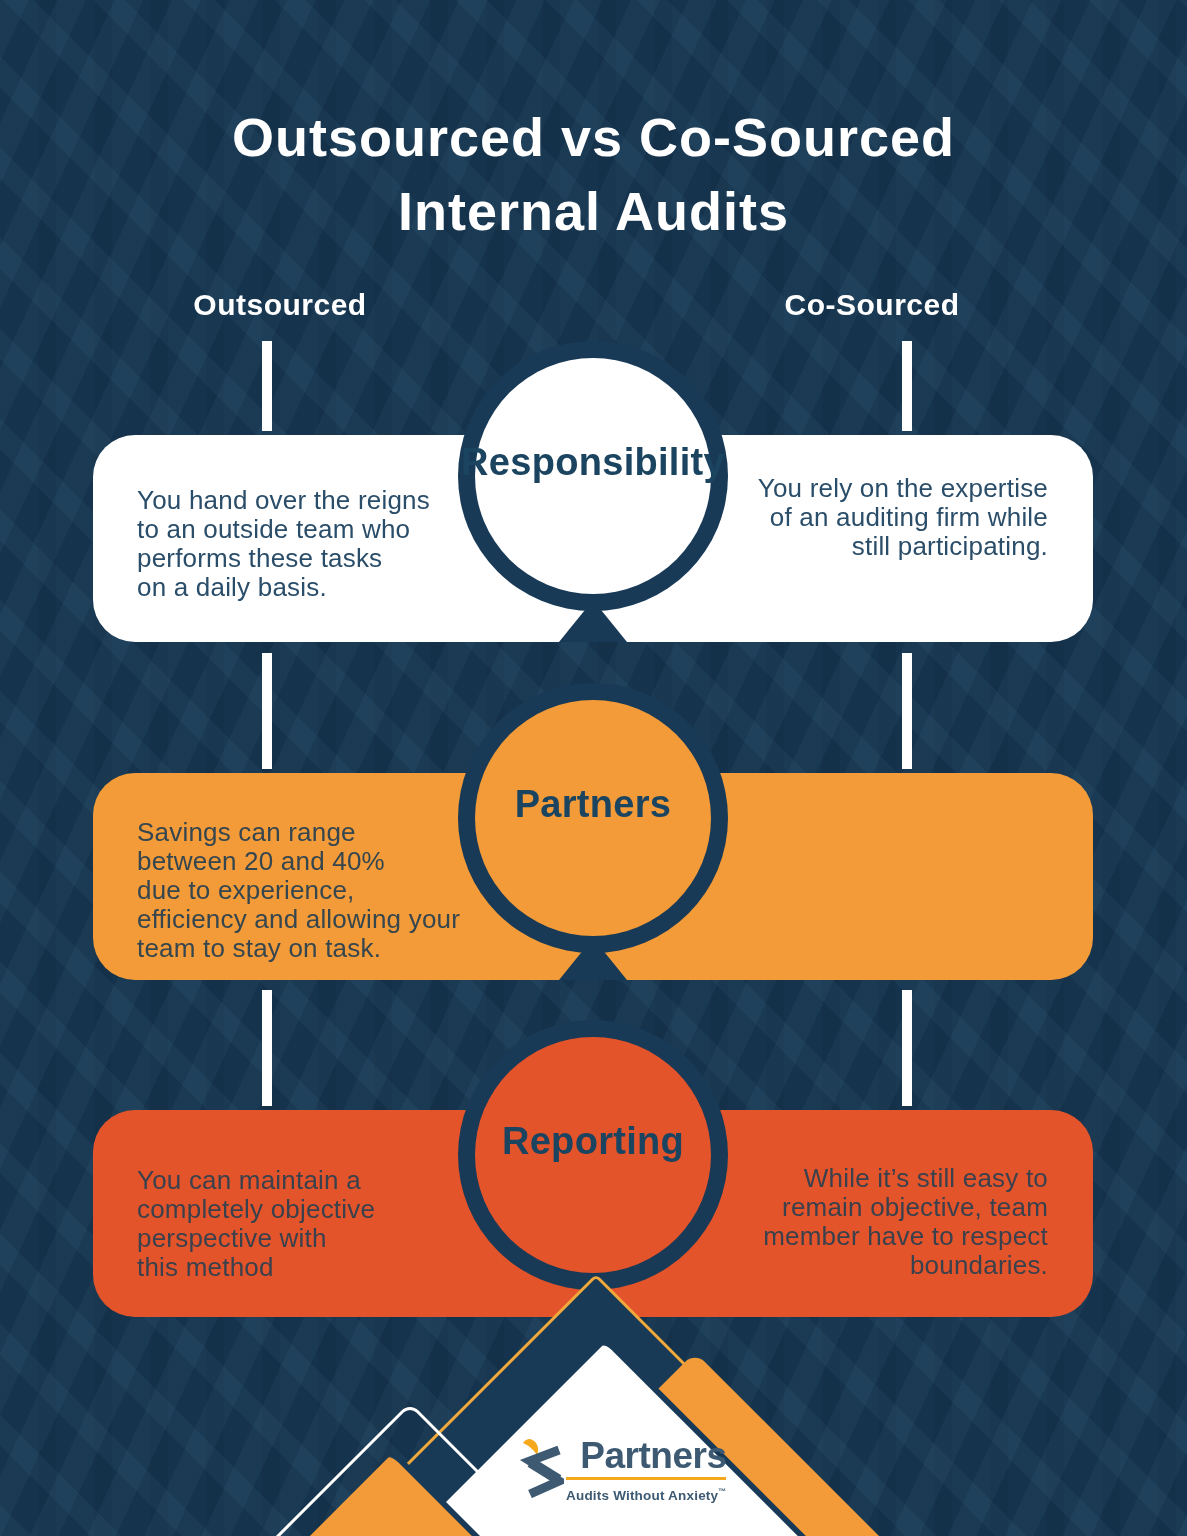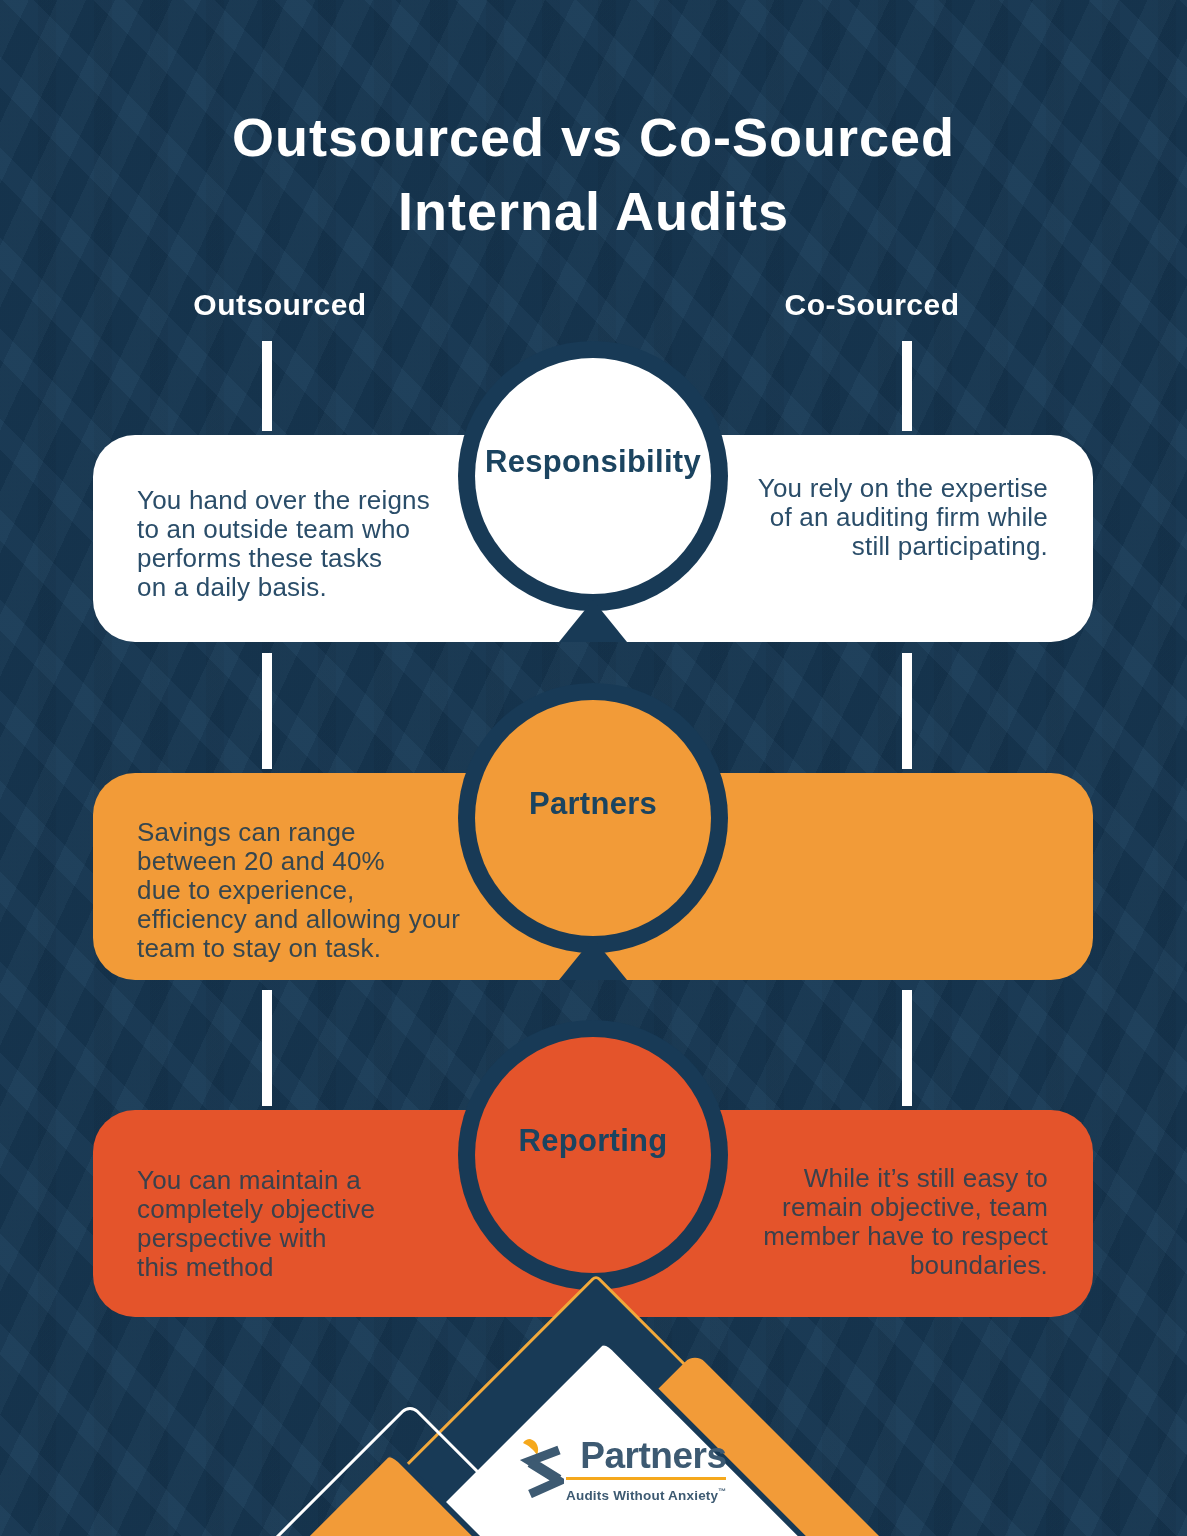--- a/index.html
+++ b/index.html
@@ -52,21 +52,21 @@
   .circle{
     width:236px;height:236px;border-radius:50%;
     left:475px;box-shadow:0 0 0 17px #183A56;
     display:flex;align-items:center;justify-content:center;
     z-index:13;
   }
   .circle.r1{top:358px;background:#FFFFFF;}
   .circle.r2{top:700px;background:#F29B38;}
   .circle.r3{top:1037px;background:#E4542B;}
   .circle-label{
-    font-weight:bold;font-size:31px;letter-spacing:0.3px;color:#1B4460;
+    font-weight:bold;font-size:38px;letter-spacing:0.3px;color:#1B4460;
     transform:translateY(-14px);
   }
   
   .pointer{
     width:0;height:0;left:559px;
     border-left:34px solid transparent;border-right:34px solid transparent;
     border-bottom:42px solid #183A56;z-index:14;
   }
   .pointer.r1{top:600px;}
   .pointer.r2{top:938px;}

